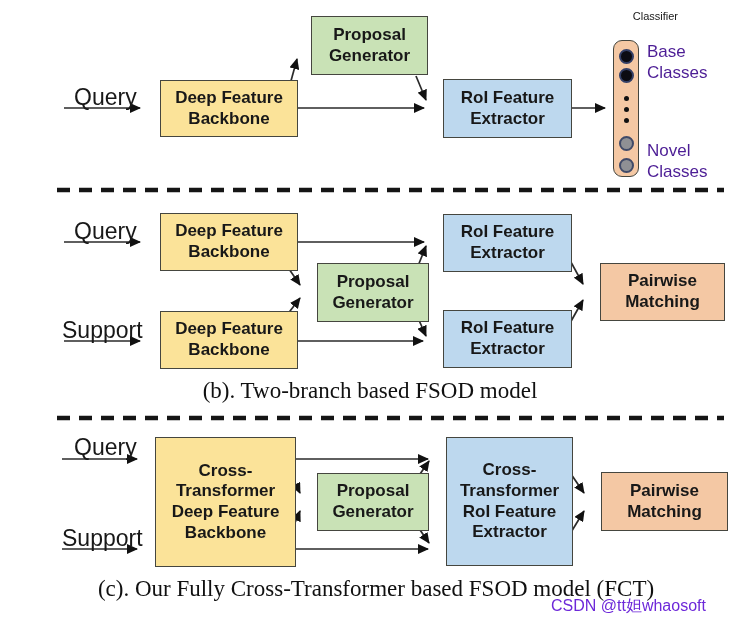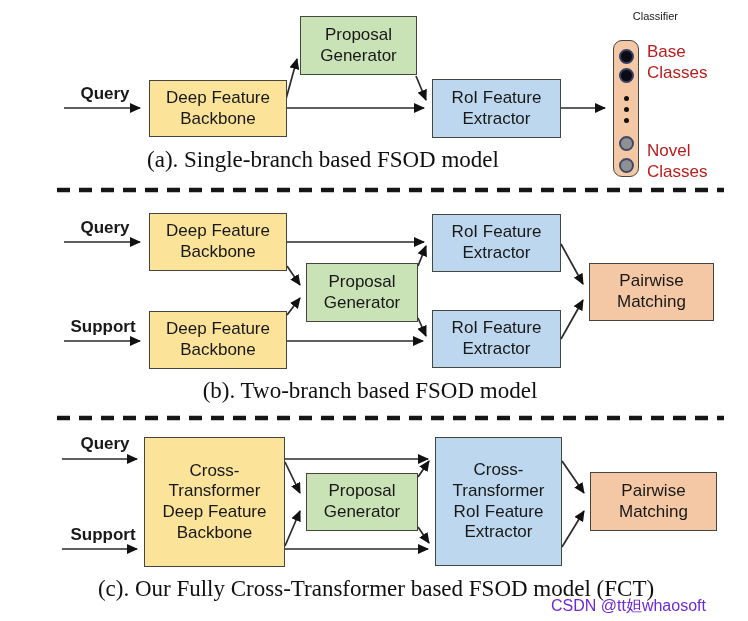--- a/index.html
+++ b/index.html
@@ -5,40 +5,40 @@
   * { margin:0; padding:0; box-sizing:border-box; }
   body { background:#fff; }
   #canvas {
     position:relative; width:748px; height:621px; background:#ffffff;
     font-family:"Liberation Sans", sans-serif; overflow:hidden;
   }
   #wires { position:absolute; left:0; top:0; z-index:1; }
   .box {
     position:absolute; z-index:2; display:flex; align-items:center; justify-content:center;
     text-align:center; white-space:pre-line; border:1.6px solid #45463f;
-    color:#181818; font-size:17px; line-height:1.22; font-weight:400;
+    color:#181818; font-size:17px; line-height:1.22; font-weight:700;margin-left:11px;
   }
   .io-label {
-    position:absolute; z-index:2; font-size:17px; color:#181818; font-weight:700;
-    text-align:center; white-space:nowrap;
+    position:absolute; z-index:2; font-size:23px; color:#181818; font-weight:400;
+    text-align:left; white-space:nowrap;
   }
   .caption {
     position:absolute; z-index:2; font-family:"Liberation Serif", serif;
     font-size:23px; color:#101010; text-align:center; white-space:nowrap;
   }
   .classifier-rect {
     position:absolute; z-index:2; border:1.6px solid #45463f; border-radius:9px;
   }
   .dot { position:absolute; left:50%; border-radius:50%; }
   .dot.big { width:15px; height:15px; margin-left:-7.5px; }
   .dot.base { background:#0b0b12; border:2px solid #333f66; }
   .dot.novel { background:#8f9094; border:2px solid #404a68; }
   .dot.tiny { width:5px; height:5px; margin-left:-2.5px; background:#111; }
   .side-label {
-    position:absolute; z-index:2; font-size:17px; line-height:21px; color:#b91c1c;
+    position:absolute; z-index:2; font-size:17px; line-height:21px; color:#4c1d95;
     white-space:pre-line; font-weight:500;
   }
   .classifier-title {
     position:absolute; z-index:2; font-size:11px; color:#181818; font-weight:500;
     text-align:right; white-space:nowrap;
   }
   .watermark {
     position:absolute; z-index:3; font-size:16px; color:#6d28d9; white-space:nowrap;
   }
 </style>
@@ -105,21 +105,20 @@
     <div class="dot tiny" style="top:66px;"></div>
     <div class="dot tiny" style="top:77px;"></div>
     <div class="dot big novel" style="top:95px;"></div>
     <div class="dot big novel" style="top:117px;"></div>
   </div>
   <div class="side-label" style="left:647px;top:41px;">Base
 Classes</div>
   <div class="side-label" style="left:647px;top:140px;">Novel
 Classes</div>
 
-  <div class="caption" style="left:0px;top:147px;width:646px;">(a). Single-branch based FSOD model</div>
 
   <div class="io-label" style="left:74px;top:218px;width:62px;">Query</div>
   <div class="io-label" style="left:62px;top:317px;width:82px;">Support</div>
   <div class="box" style="left: 149px; top: 213px; width: 138px; height: 58px; background-color: rgb(251, 227, 153);">Deep Feature
 Backbone</div>
   <div class="box" style="left: 149px; top: 311px; width: 138px; height: 58px; background-color: rgb(251, 227, 153);">Deep Feature
 Backbone</div>
   <div class="box" style="left: 306px; top: 263px; width: 112px; height: 59px; background-color: rgb(201, 226, 182);">Proposal
 Generator</div>
   <div class="box" style="left: 432px; top: 214px; width: 129px; height: 58px; background-color: rgb(189, 216, 238);">RoI Feature

